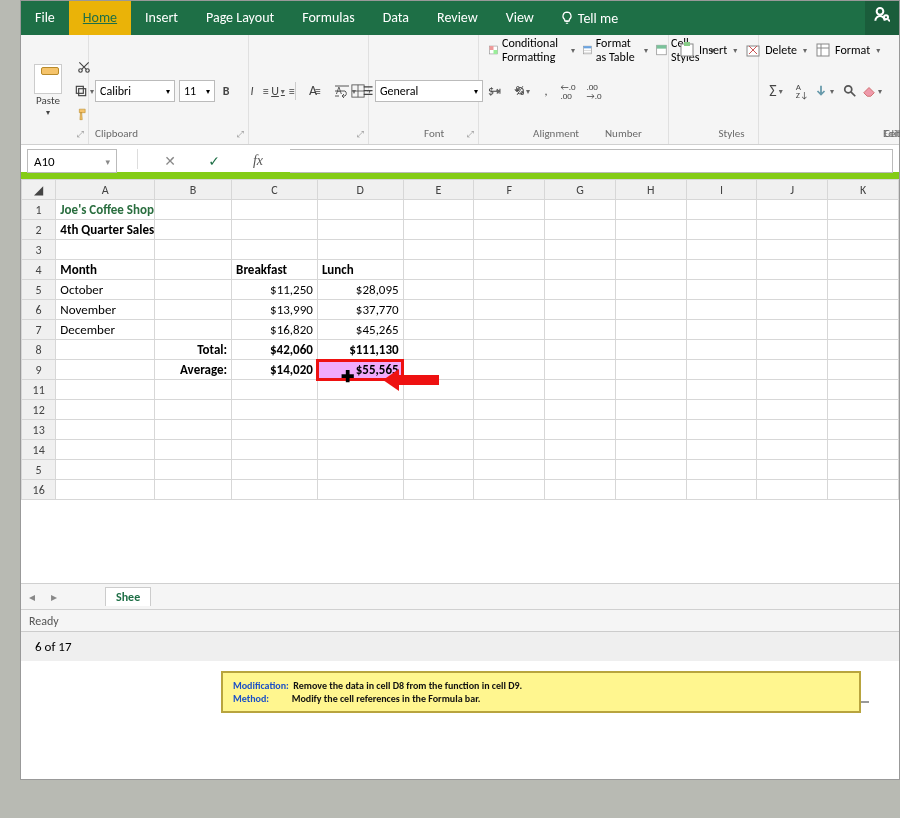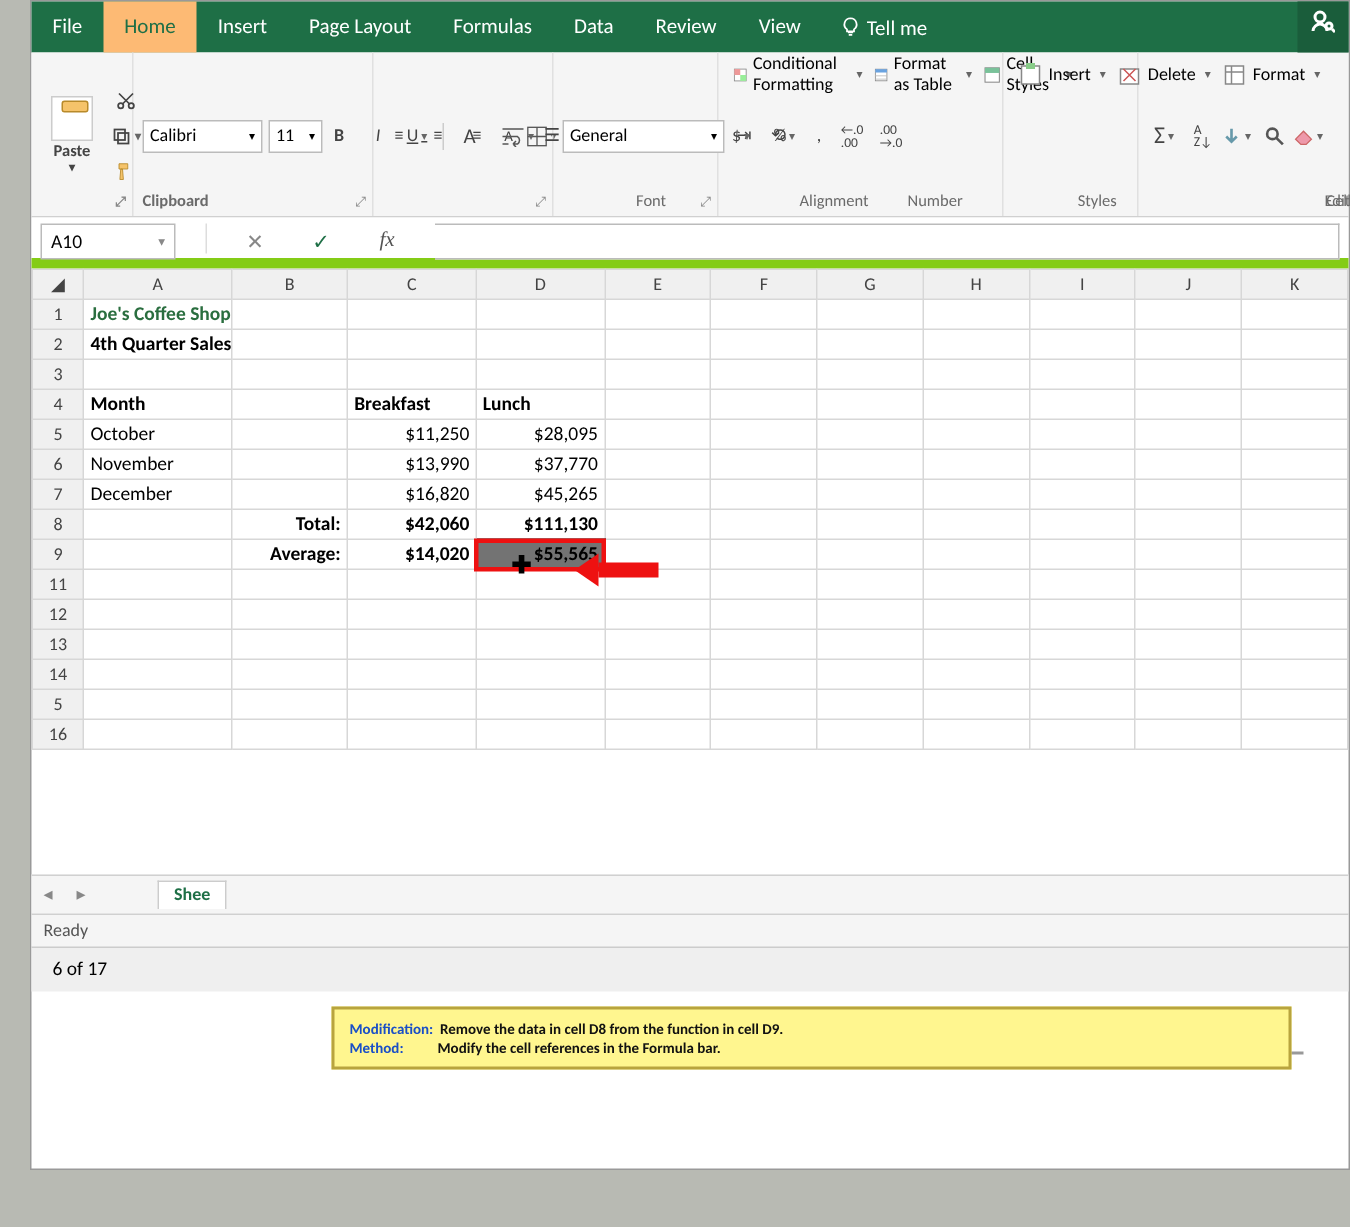--- a/index.html
+++ b/index.html
@@ -1,21 +1,21 @@
 <!DOCTYPE html>
 <html><head>
 <meta charset="utf-8">
 <style>
   * { box-sizing: border-box; margin: 0; padding: 0; font-family: "Segoe UI", Calibri, Arial, sans-serif; }
   body { background: #b8bab3; width: 900px; height: 818px; overflow: hidden; }
   .excel-app { position: relative; width: 880px; height: 780px; margin: 0 0 0 20px; background: #fff; border: 1px solid #999; }
   
   .tab-bar { display:flex; align-items:center; background:#1e6f46; height:34px; color:#fff; font-size:14px; }
   .tab-item { padding:0 14px; line-height:34px; cursor:pointer; }
-  .tab-item.active { background:#fdba74; color:#1e6f46; }
+  .tab-item.active { background:#eab308; color:#1e6f46;text-decoration:underline; }
   .tab-tell { display:flex; align-items:center; gap:4px; padding:0 12px; }
   .tab-search { margin-left:auto; width:34px; text-align:center; background:#1a5d3b; line-height:34px;}
   
   .ribbon { display:flex; background:#f5f5f5; border-bottom:1px solid #d0d0d0; height:110px; }
   .group { border-right:1px solid #e0e0e0; padding:4px 6px 2px 6px; display:flex; flex-direction:row; position:relative; }
   .group-label { font-size:11px; color:#6a6a6a; text-align:center; margin-top:auto; padding:2px 0; }
   .group-launcher { position:absolute; right:4px; bottom:4px; font-size:9px; color:#888; }
   .rbn-row { display:flex; align-items:center; gap:4px; padding:1px 0; }
   .btn-sm { min-width:22px; height:22px; border:1px solid transparent; background:transparent; font-size:12px; display:inline-flex; align-items:center; justify-content:center; cursor:pointer; color:#444;}
   .dd::after { content:"▾"; font-size:8px; margin-left:2px; color:#666; }
@@ -39,21 +39,21 @@
   table.grid th, table.grid td { border:1px solid #d7d7d7; height:20px; padding:0 4px; white-space:nowrap; }
   table.grid th { background:#f0f0f0; font-weight:normal; color:#444; font-size:12px; text-align:center;}
   .row-hdr { width:32px; background:#f0f0f0; text-align:center; color:#444; font-size:12px;}
   .corner { background:#f0f0f0; width:32px;}
   .col-A{width:92px;} .col-B{width:72px;} .col-C{width:80px;} .col-D{width:80px;}
   .col-E,.col-F,.col-G,.col-H,.col-I,.col-J,.col-K{width:66px;}
   td.right{ text-align:right;}
   td.bold{ font-weight:bold;}
   .green-text{ color:#2a6e3f; font-weight:bold;}
   .sel-cell { outline:2px solid #1e6f46; outline-offset:-2px;}
-  .red-box { outline:3px solid #e11; outline-offset:-2px; background:#737373;}
+  .red-box { outline:3px solid #e11; outline-offset:-2px; background:#f0abfc;}
   .red-arrow { position:absolute; width:56px; height:22px; }
   .red-arrow .shaft{ position:absolute; top:6px; right:0; width:40px; height:10px; background:#e11;}
   .red-arrow .head{ position:absolute; top:0; left:0; width:0;height:0;border-top:11px solid transparent;border-bottom:11px solid transparent;border-right:16px solid #e11;}
   .cursor-plus { position:absolute; font-size:16px; color:#000; font-weight:bold; pointer-events:none;}
   
   .sheet-tabs{ display:flex; align-items:center; height:26px; border-top:1px solid #d0d0d0; background:#f5f5f5; font-size:12px;}
   .sh-nav{ width:22px; text-align:center; color:#888; cursor:pointer;}
   .sh-tab{ padding:2px 10px; border:1px solid #ccc; border-bottom:none; background:#fff; color:#1e6f46; font-weight:bold; cursor:pointer;}
   
   .status-bar{ display:flex; align-items:center; height:22px; background:#f5f5f5; border-top:1px solid #d0d0d0; font-size:12px; color:#555; padding:0 8px;}
@@ -90,21 +90,21 @@
           <circle cx="9" cy="8" r="5"></circle>
           <path d="M2 22c0-4 4-7 7-7s7 3 7 7"></path>
           <circle cx="18" cy="17" r="3"></circle>
           <path d="M21 20l3 3"></path>
         </svg>
     </div>
   </div>
 
   <div class="ribbon">
 
-    <div class="group" style="width:68px;font-weight:bold;">
+    <div class="group" style="width:68px;">
       <div class="rbn-row">
         <div class="paste-big">
           <div class="paste-icn"></div>
           <span>Paste</span>
           <span style="font-size:8px;">▾</span>
         </div>
         <div style="display:flex;flex-direction:column;gap:2px;">
           <span class="btn-sm">
               <svg width="14" height="14" viewBox="0 0 24 24" stroke="#444" fill="none" stroke-width="2">
                 <circle cx="6" cy="18" r="3"></circle>

